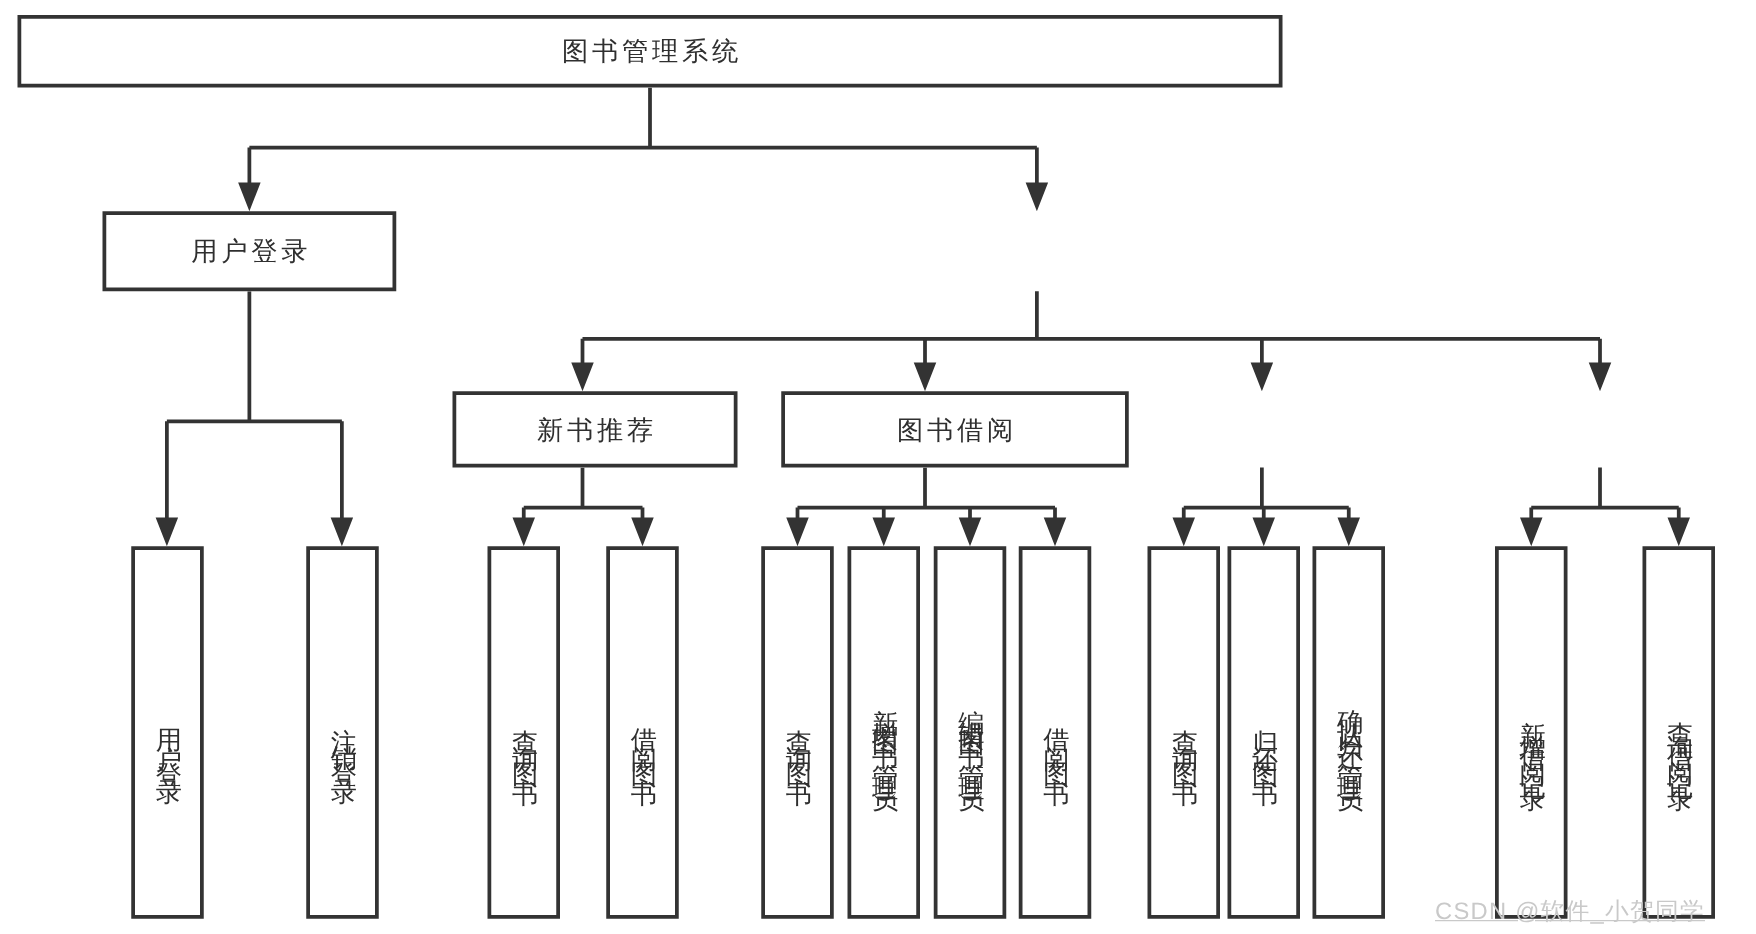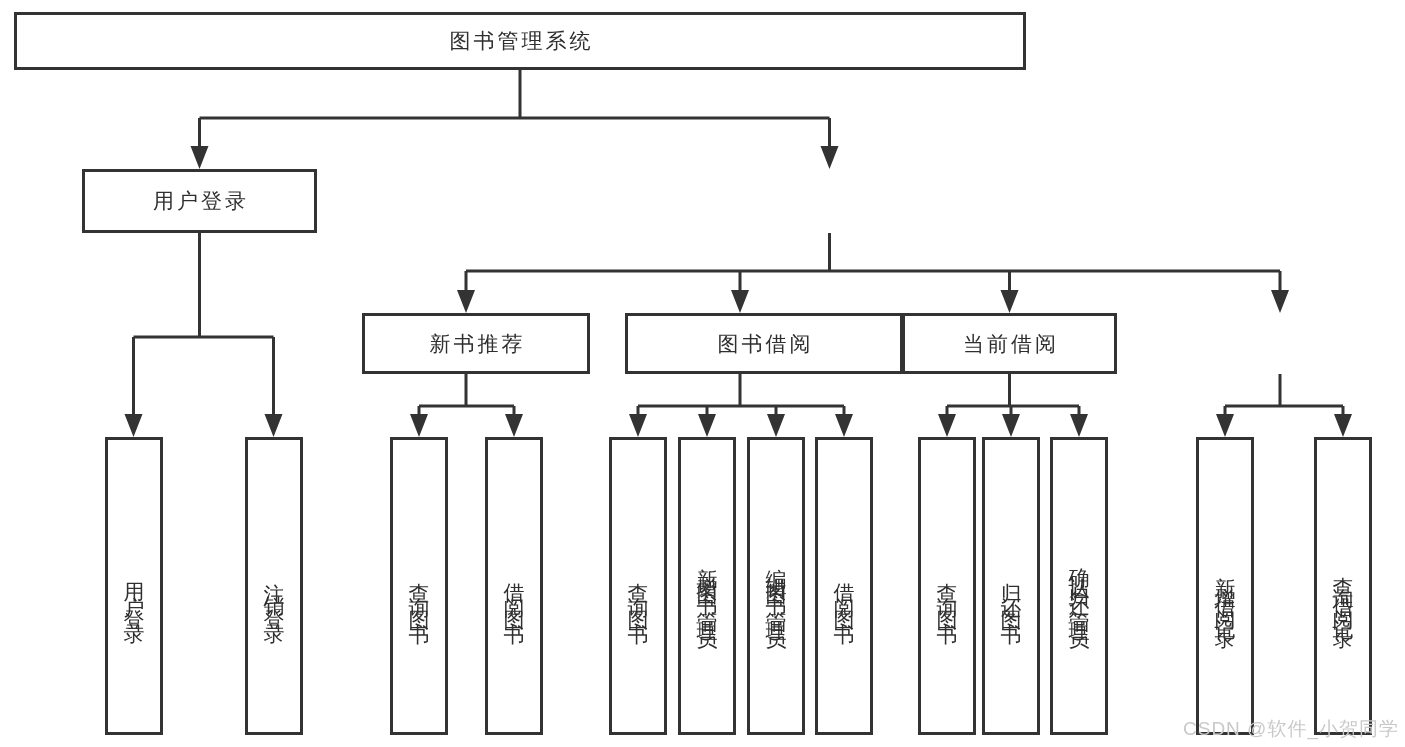--- a/index.html
+++ b/index.html
@@ -53,27 +53,28 @@
     writing-mode: vertical-rl;
     font-size: 21px;
     white-space: nowrap;
     color: var(--text);
   }
   .ls4 { letter-spacing: 0.65em; margin-bottom: -0.65em; }
   .ls6 { letter-spacing: 0.50em; margin-bottom: -0.50em; }
   .ls9 { letter-spacing: 0.42em; margin-bottom: -0.42em; }
   .watermark {
     position: absolute;
-    left: 1183px;
+    left: 1148px;
     top: 716px;
     font-size: 19px;
     letter-spacing: 1px;
     white-space: nowrap;
     color: var(--watermark);
     z-index: 5;
+    text-decoration: underline;
   }
 </style>
 </head>
 <body>
 
 <div class="canvas">
 
   <svg class="connectors" viewBox="0 0 1405 747" xmlns="http://www.w3.org/2000/svg">
     <path class="wire" d="M520 70 V118
       M199.5 118 H829.5 M199.5 118 V148 M829.5 118 V148
@@ -99,23 +100,20 @@
 
   <div class="box" style="left:82px; top:169px; width:235px; height:64px">
     <span class="label">用户登录</span>
   </div>
 
   <div class="box" style="left:362px; top:313px; width:228px; height:61px">
     <span class="label">新书推荐</span>
   </div>
   <div class="box" style="left:625px; top:313px; width:278px; height:61px">
     <span class="label">图书借阅</span>
-  </div>
-  <div class="box" style="left:902px; top:313px; width:215px; height:61px">
-    <span class="label">当前借阅</span>
   </div>
 
   <div class="box leaf" style="left:105px">
     <span class="vtext ls4">用户登录</span>
   </div>
   <div class="box leaf" style="left:245px">
     <span class="vtext ls4">注销登录</span>
   </div>
 
   <div class="box leaf" style="left:390px">

